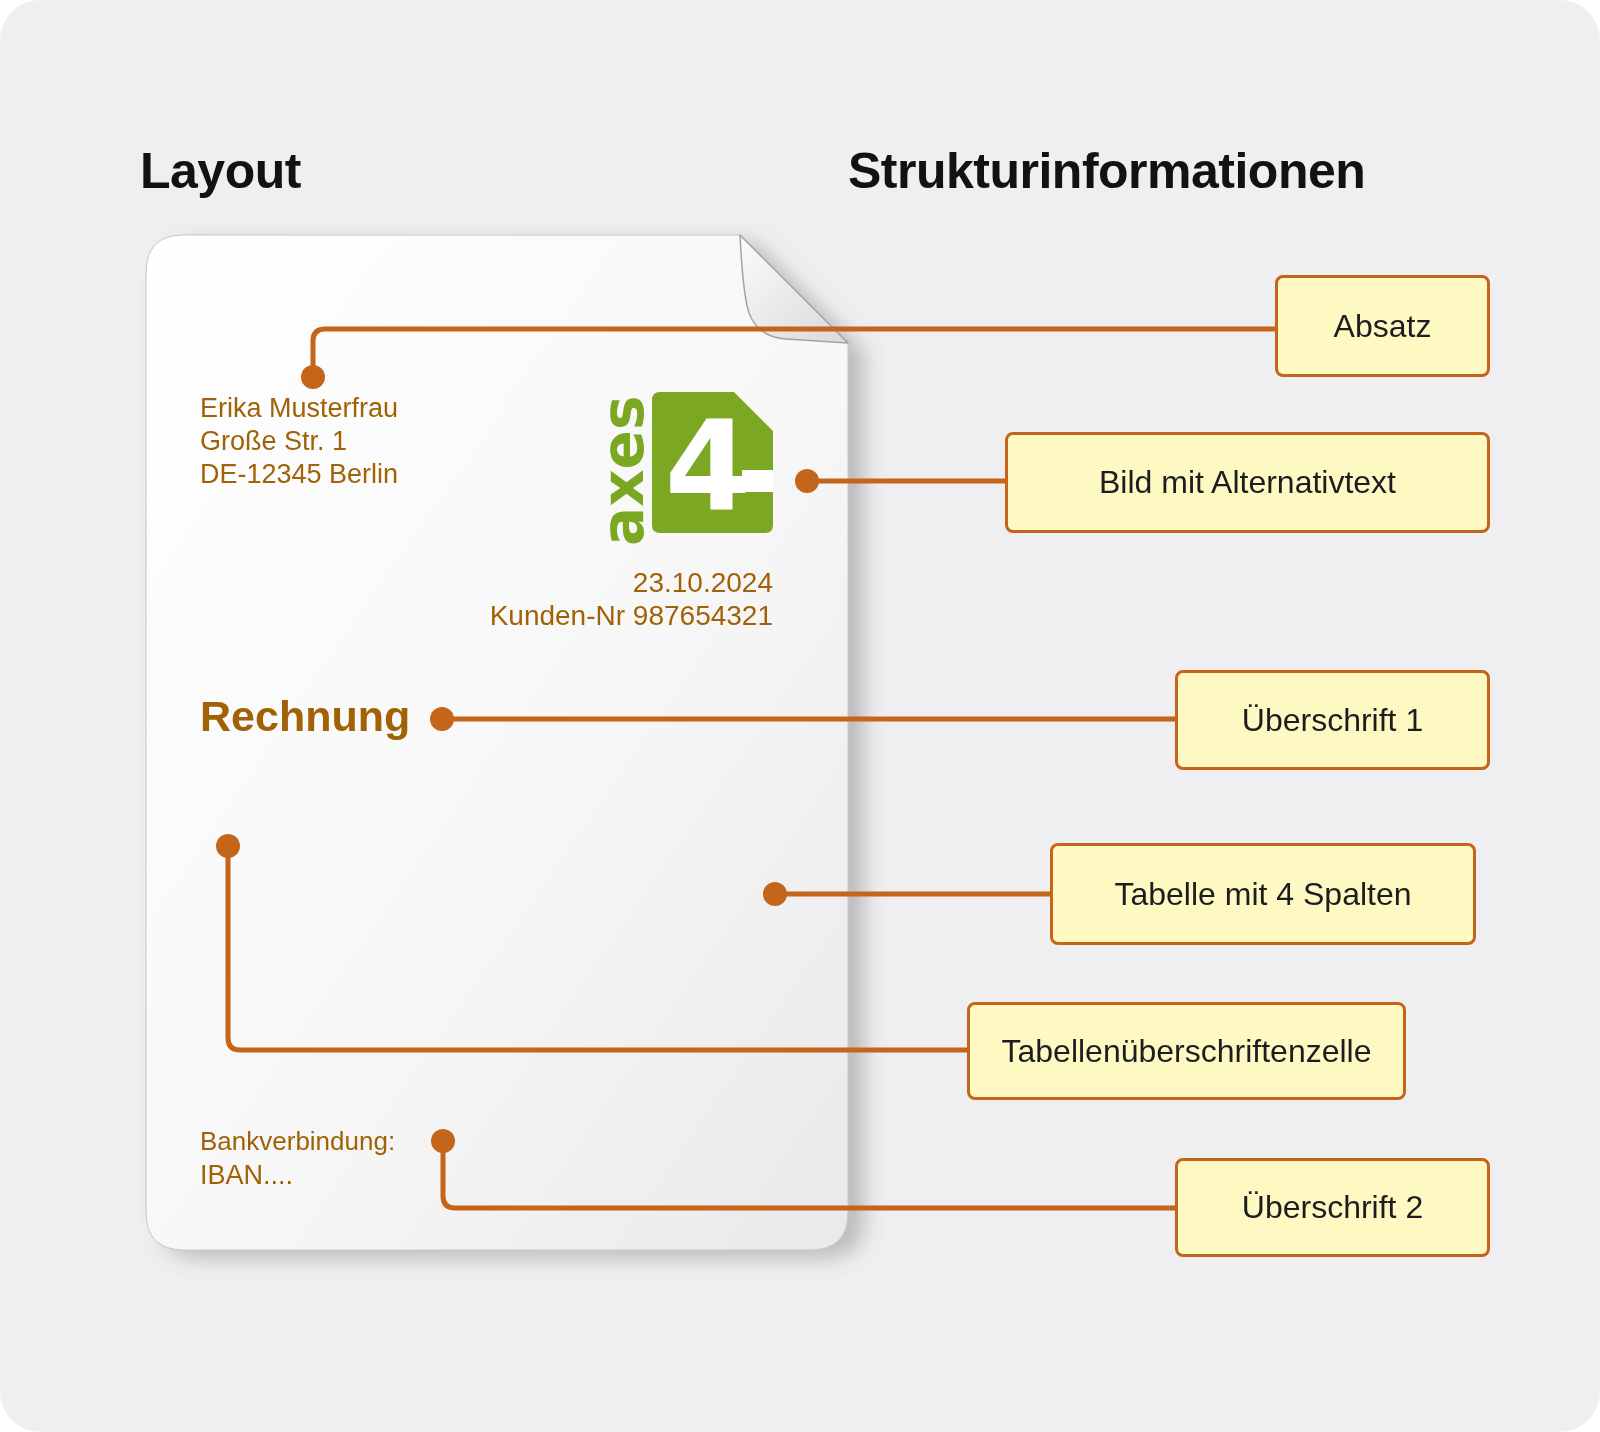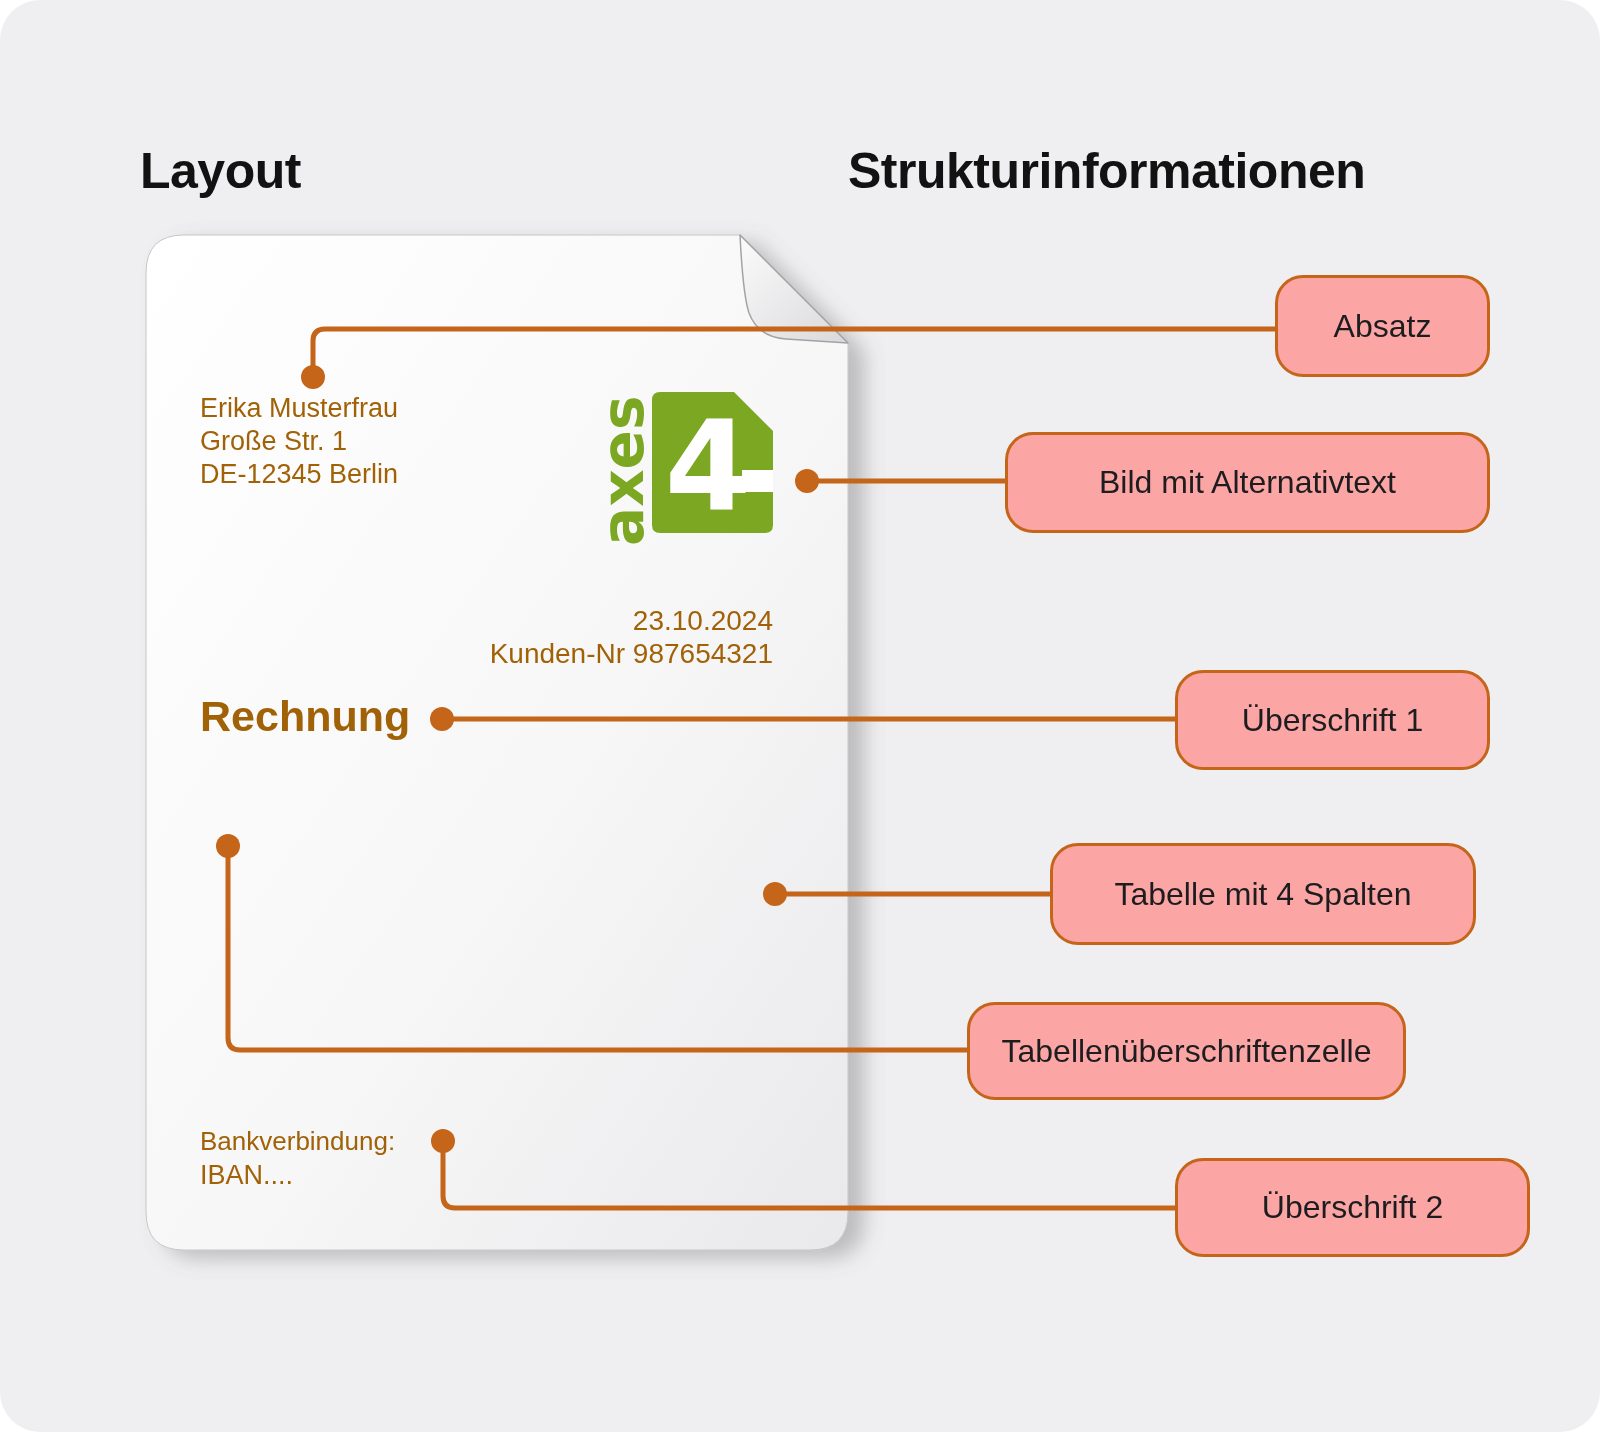--- a/index.html
+++ b/index.html
@@ -3,37 +3,37 @@
 <meta charset="utf-8">
 <style>
   html,body{margin:0;padding:0;background:#ffffff;}
   body{width:1600px;height:1432px;font-family:"Liberation Sans","DejaVu Sans",sans-serif;}
   .canvas{position:relative;width:1600px;height:1432px;background:#efeff1;border-radius:40px;overflow:hidden;}
   .abs{position:absolute;}
   .heading{font-size:50px;font-weight:700;color:#121212;letter-spacing:-0.5px;margin-top:42px;}
   
   .doc-text{color:#a16207;}
   .address{font-size:27px;line-height:33px;}
-  .dateblock{font-size:28px;line-height:33px;text-align:right;margin-top:38px;}
+  .dateblock{font-size:28px;line-height:33px;text-align:right;}
   .doc-title{font-size:43px;font-weight:700;}
   .bank{font-size:27px;line-height:34px;}
   .bank .bold{font-weight:400;font-size:26px;}
   
   .inv-table{display:grid;grid-template-columns:58px 165px 153px 194px;grid-template-rows:73px 95px 75px;
              border:1.5px solid #9b9b9b;border-radius:10px;overflow:hidden;background:transparent;}
   .inv-table .cell{border-right:1.5px solid #a8a8aa;border-bottom:1.5px solid #a8a8aa;
                    display:flex;align-items:center;font-size:27px;color:#1c1c1c;}
   .inv-table .cell.last-col{border-right:none;}
   .inv-table .cell.last-row{border-bottom:none;}
   .inv-table .th{font-weight:700;}
   .inv-table .c-center{justify-content:center;}
   .inv-table .c-left{padding-left:24px;}
   .inv-table .amount{justify-content:flex-end;padding-right:16px;font-weight:700;font-size:28px;}
   
-  .label-box{background:#fca5a5;border:3px solid #c4651a;border-radius:28px;
+  .label-box{background:#fef9c3;border:3px solid #c4651a;border-radius:8px;
              display:flex;align-items:center;justify-content:center;
              font-size:32px;color:#1d1d20;box-sizing:border-box;}
   svg{display:block;}
 </style>
 </head>
 <body>
 
 <div class="canvas">
 
   <div class="abs heading" style="left:140px;top:100px;">Layout</div>
@@ -101,15 +101,15 @@
       <circle cx="228" cy="846" r="12"></circle>
       <circle cx="443" cy="1141" r="12"></circle>
     </g>
   </svg>
 
   <div class="abs label-box" style="left:1275px;top:275px;width:215px;height:102px;">Absatz</div>
   <div class="abs label-box" style="left:1005px;top:432px;width:485px;height:101px;">Bild mit Alternativtext</div>
   <div class="abs label-box" style="left:1175px;top:670px;width:315px;height:100px;">Überschrift 1</div>
   <div class="abs label-box" style="left:1050px;top:843px;width:426px;height:102px;">Tabelle mit 4 Spalten</div>
   <div class="abs label-box" style="left:967px;top:1002px;width:439px;height:98px;">Tabellenüberschriftenzelle</div>
-  <div class="abs label-box" style="left:1175px;top:1158px;width:355px;height:99px;text-align:center;">Überschrift 2</div>
+  <div class="abs label-box" style="left:1175px;top:1158px;width:315px;height:99px;text-align:center;">Überschrift 2</div>
 
 </div>
 
 </body></html>

